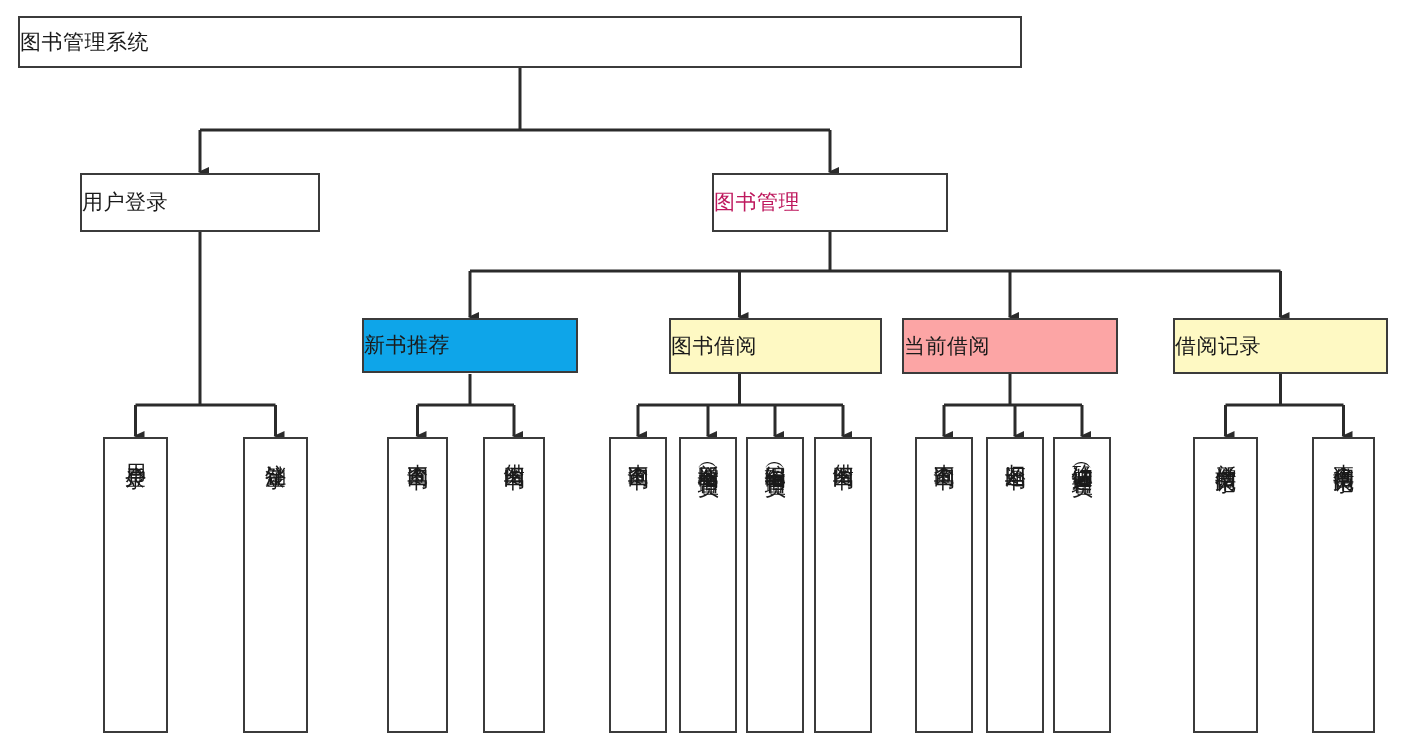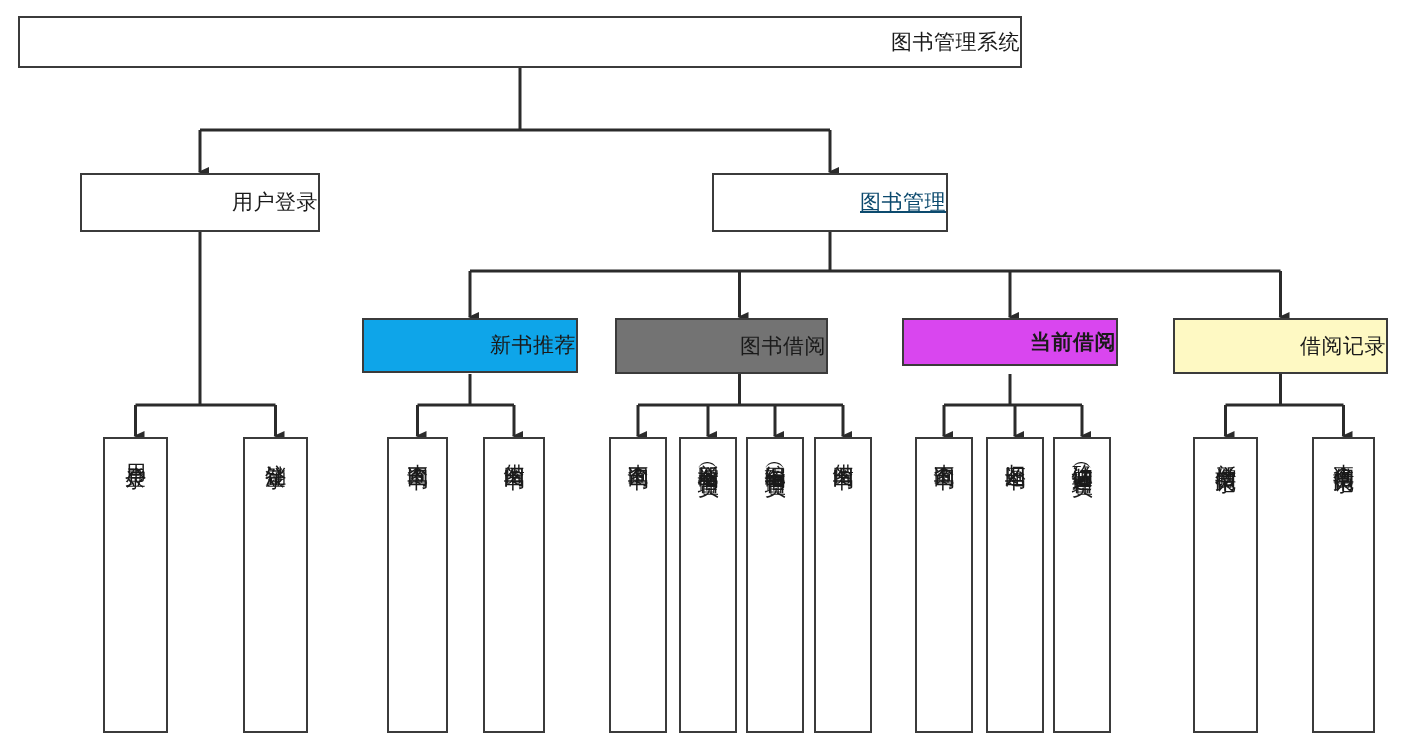--- a/index.html
+++ b/index.html
@@ -23,21 +23,21 @@
     height: 747px;
     pointer-events: none;
   }
   .node {
     position: absolute;
     box-sizing: border-box;
     background: #ffffff;
     border: 2px solid #3b3b3b;
     display: flex;
     align-items: center;
-    justify-content: flex-end;
+    justify-content: flex-start;
     overflow: hidden;
   }
   .node-h .node-label {
     font-size: 21px;
     line-height: 1.25;
     color: #1a1a1a;
     letter-spacing: 0.5px;
     white-space: nowrap;
   }
   .node-v {
@@ -112,29 +112,29 @@
       </g>
   </svg>
   <div id="nodes">
       <div class="node node-h" style="left: 18px; top: 16px; width: 1004px; height: 52px; border-color: rgb(59, 59, 59); background: rgb(255, 255, 255);">
         <span class="node-label" style="color: rgb(26, 26, 26);">图书管理系统</span>
       </div>
       <div class="node node-h" style="left: 80px; top: 173px; width: 240px; height: 59px; border-color: rgb(59, 59, 59); background: rgb(255, 255, 255);">
         <span class="node-label" style="color: rgb(26, 26, 26);">用户登录</span>
       </div>
       <div class="node node-h" style="left: 712px; top: 173px; width: 236px; height: 59px; border-color: rgb(59, 59, 59); background: rgb(255, 255, 255);">
-        <span class="node-label" style="color: #0c4a6e; text-decoration: underline;">图书管理</span>
+        <span class="node-label" style="color: #be185d;">图书管理</span>
       </div>
       <div class="node node-h" style="left: 362px; top: 318px; width: 216px; height: 55px; border-color: rgb(59, 59, 59); background: #0ea5e9;">
         <span class="node-label" style="color: rgb(26, 26, 26);">新书推荐</span>
       </div>
-      <div class="node node-h" style="left: 615px; top: 318px; width: 213px; height: 56px; border-color: rgb(59, 59, 59); background: #737373;">
+      <div class="node node-h" style="left: 669px; top: 318px; width: 213px; height: 56px; border-color: rgb(59, 59, 59); background: #fef9c3;">
         <span class="node-label" style="color: rgb(26, 26, 26);">图书借阅</span>
       </div>
-      <div class="node node-h" style="left: 902px; top: 318px; width: 216px; height: 48px; border-color: rgb(59, 59, 59); background: #d946ef; font-weight: bold;">
+      <div class="node node-h" style="left: 902px; top: 318px; width: 216px; height: 56px; border-color: rgb(59, 59, 59); background: #fca5a5;">
         <span class="node-label" style="color: rgb(26, 26, 26);">当前借阅</span>
       </div>
       <div class="node node-h" style="left: 1173px; top: 318px; width: 215px; height: 56px; border-color: rgb(59, 59, 59); background: #fef9c3;">
         <span class="node-label" style="color: rgb(26, 26, 26);">借阅记录</span>
       </div>
       <div class="node node-v" style="left: 103px; top: 437px; width: 65px; height: 296px; border-color: rgb(59, 59, 59); background: rgb(255, 255, 255);">
         <span class="node-label" style="color: rgb(26, 26, 26);">用户登录</span>
       </div>
       <div class="node node-v" style="left: 243px; top: 437px; width: 65px; height: 296px; border-color: rgb(59, 59, 59); background: rgb(255, 255, 255);">
         <span class="node-label" style="color: rgb(26, 26, 26);">注销登录</span>

